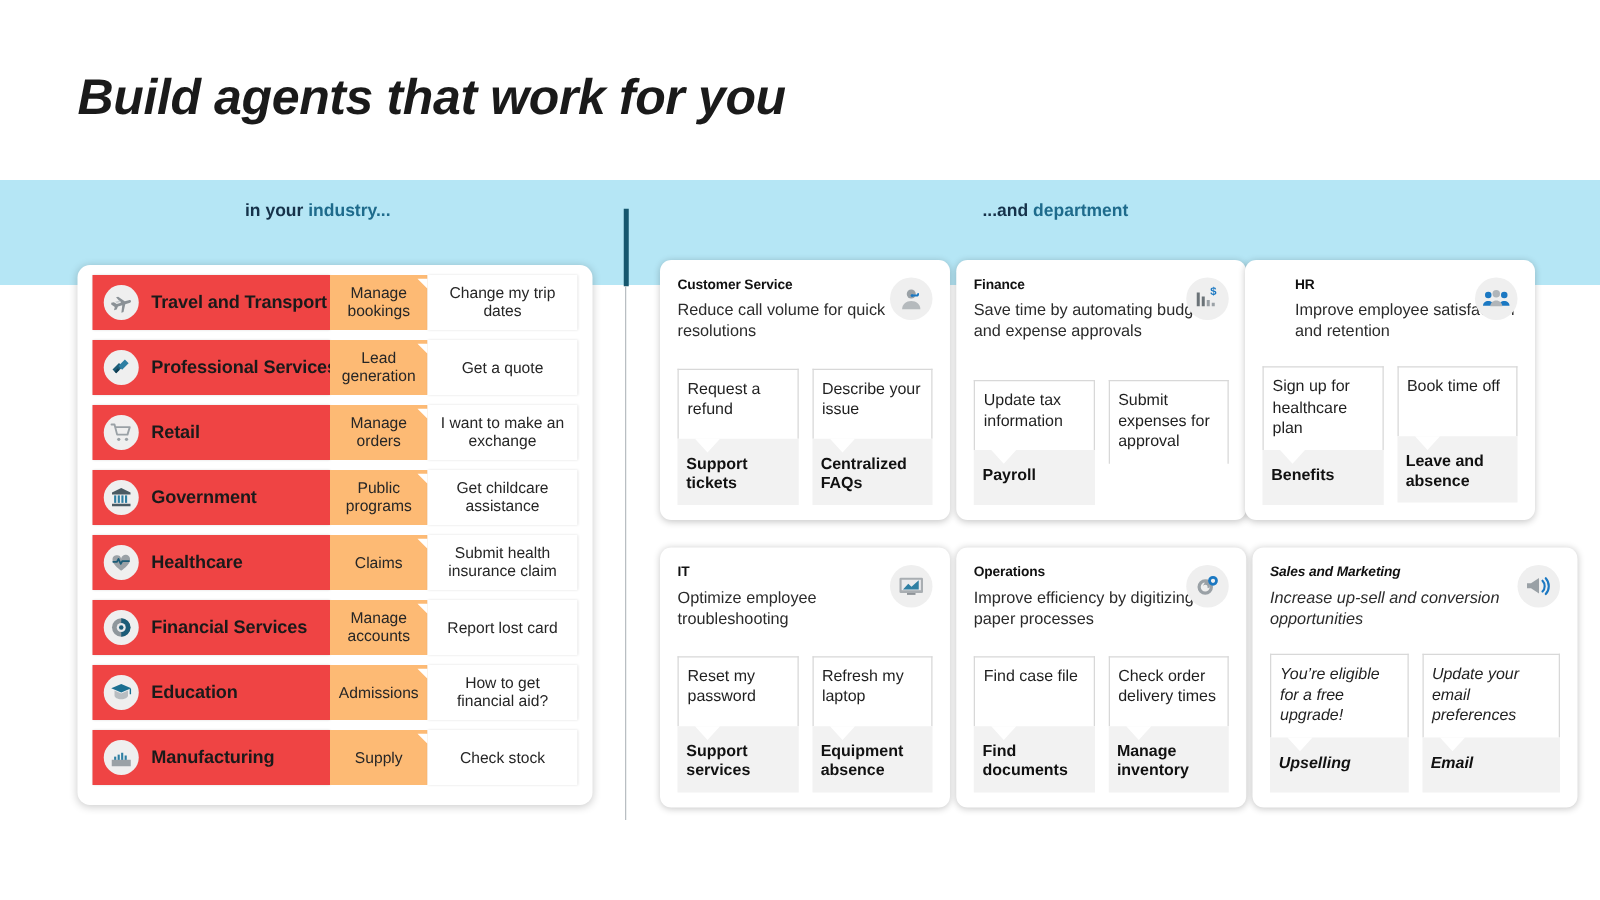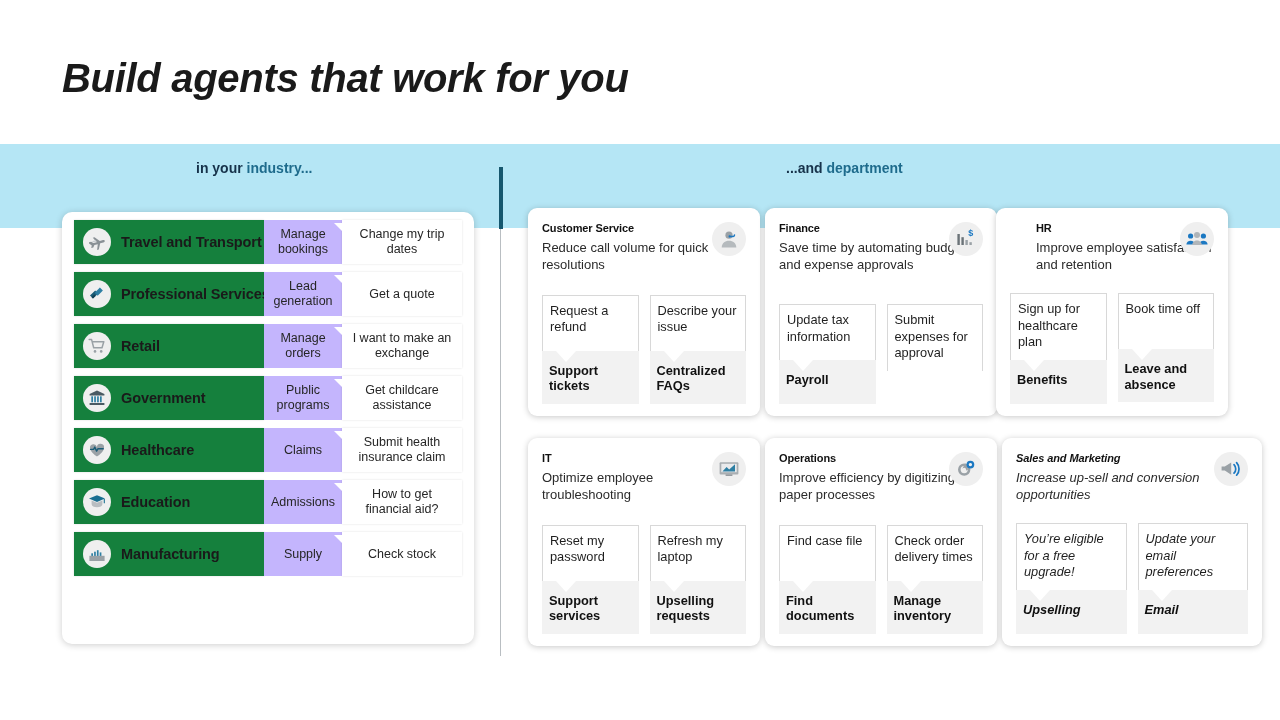--- a/index.html
+++ b/index.html
@@ -51,38 +51,38 @@
     padding: 8px 12px;
   }
   .ind-row {
     position: relative; display: flex; align-items: stretch;
     height: 44px; margin-bottom: 8px;
     background: #f2f2f2;
   }
   .ind-row:last-child { margin-bottom: 0; }
 
   .ind-name {
-    width: 190px; background: #15803d;
+    width: 190px; background: #ef4444;
     display: flex; align-items: center; gap: 10px;
     padding-left: 9px;
     box-shadow: 0 0 2px rgba(0,0,0,0.14);
   }
   .ind-icon {
     width: 28px; height: 28px; border-radius: 50%;
     background: #efefef; flex: 0 0 28px;
     display: flex; align-items: center; justify-content: center;
   }
   .ind-icon svg { display: block; }
   .ind-label {
     font-size: 14.5px; font-weight: 700; color: #1a1a1a;
     white-space: nowrap; letter-spacing: -0.1px;
   }
 
   .ind-cap {
-    width: 78px; background: #c4b5fd;
+    width: 78px; background: #fdba74;
     display: flex; align-items: center; justify-content: center;
     text-align: center; font-size: 12.5px; color: #262626;
     line-height: 1.18; padding: 0 2px;
   }
   .ind-prompt {
     position: relative; flex: 1; background: #ffffff;
     display: flex; align-items: center; justify-content: center;
     text-align: center; font-size: 12.5px; color: #262626;
     line-height: 1.18; padding: 0 6px;
     box-shadow: 0 0 2px rgba(0,0,0,0.12);
@@ -233,20 +233,35 @@
           </span>
           <span class="ind-label">Healthcare</span>
         </div>
         <div class="ind-cap">Claims</div>
         <div class="ind-prompt">Submit health insurance claim</div>
       </div>
       <div class="ind-row">
         <div class="ind-name">
           <span class="ind-icon">
             <svg width="20" height="20" viewBox="0 0 20 20">
+              <circle cx="10" cy="10" r="7.4" fill="#8f979c"></circle>
+              <path d="M10 2.6a7.4 7.4 0 017.4 7.4A7.4 7.4 0 0110 17.4z" fill="#1b5c77"></path>
+              <circle cx="10" cy="10" r="3.6" fill="#e9eaec"></circle>
+              <circle cx="10" cy="10" r="1.8" fill="#1b5c77"></circle>
+            </svg>
+          </span>
+          <span class="ind-label">Financial Services</span>
+        </div>
+        <div class="ind-cap">Manage accounts</div>
+        <div class="ind-prompt">Report lost card</div>
+      </div>
+      <div class="ind-row">
+        <div class="ind-name">
+          <span class="ind-icon">
+            <svg width="20" height="20" viewBox="0 0 20 20">
               <path d="M10 3.2l8 3.4-8 3.4-8-3.4z" fill="#1b6f91"></path>
               <path d="M4.6 8.4v3.9c0 1.7 2.4 3 5.4 3s5.4-1.3 5.4-3V8.4L10 10.7z" fill="#b8bdc1"></path>
               <path d="M17.3 7v4.3" stroke="#1b6f91" stroke-width="1.1" fill="none"></path>
             </svg>
           </span>
           <span class="ind-label">Education</span>
         </div>
         <div class="ind-cap">Admissions</div>
         <div class="ind-prompt">How to get financial aid?</div>
       </div>
@@ -348,21 +363,21 @@
             <rect x="8.6" y="17.4" width="6.8" height="1.5" fill="#8e9398"></rect>
           </svg>
         </div>
         <div class="dept-cols">
           <div class="dept-col">
             <div class="col-prompt">Reset my password</div>
             <div class="col-cap">Support services</div>
           </div>
           <div class="dept-col">
             <div class="col-prompt">Refresh my laptop</div>
-            <div class="col-cap">Upselling requests</div>
+            <div class="col-cap">Equipment absence</div>
           </div>
         </div>
       </div>
       <div class="dept-card" style="left: 765px; top: 438px; width: 232px; height: 208px;">
         <div class="dept-title">Operations</div>
         <div class="dept-sub">Improve efficiency by digitizing paper processes</div>
         <div class="dept-badge">
           <svg width="24" height="24" viewBox="0 0 24 24">
             <path d="M10.2 7.2l1.7-.6.9 1.5 1.7.1.5 1.7-1.3 1.2.2 1.7-1.6.7-1.2-1.2-1.7.4-.9-1.5 1-1.4z" fill="#9aa1a6"></path>
             <circle cx="10.2" cy="12.6" r="4.9" fill="none" stroke="#9aa1a6" stroke-width="2.6"></circle>

